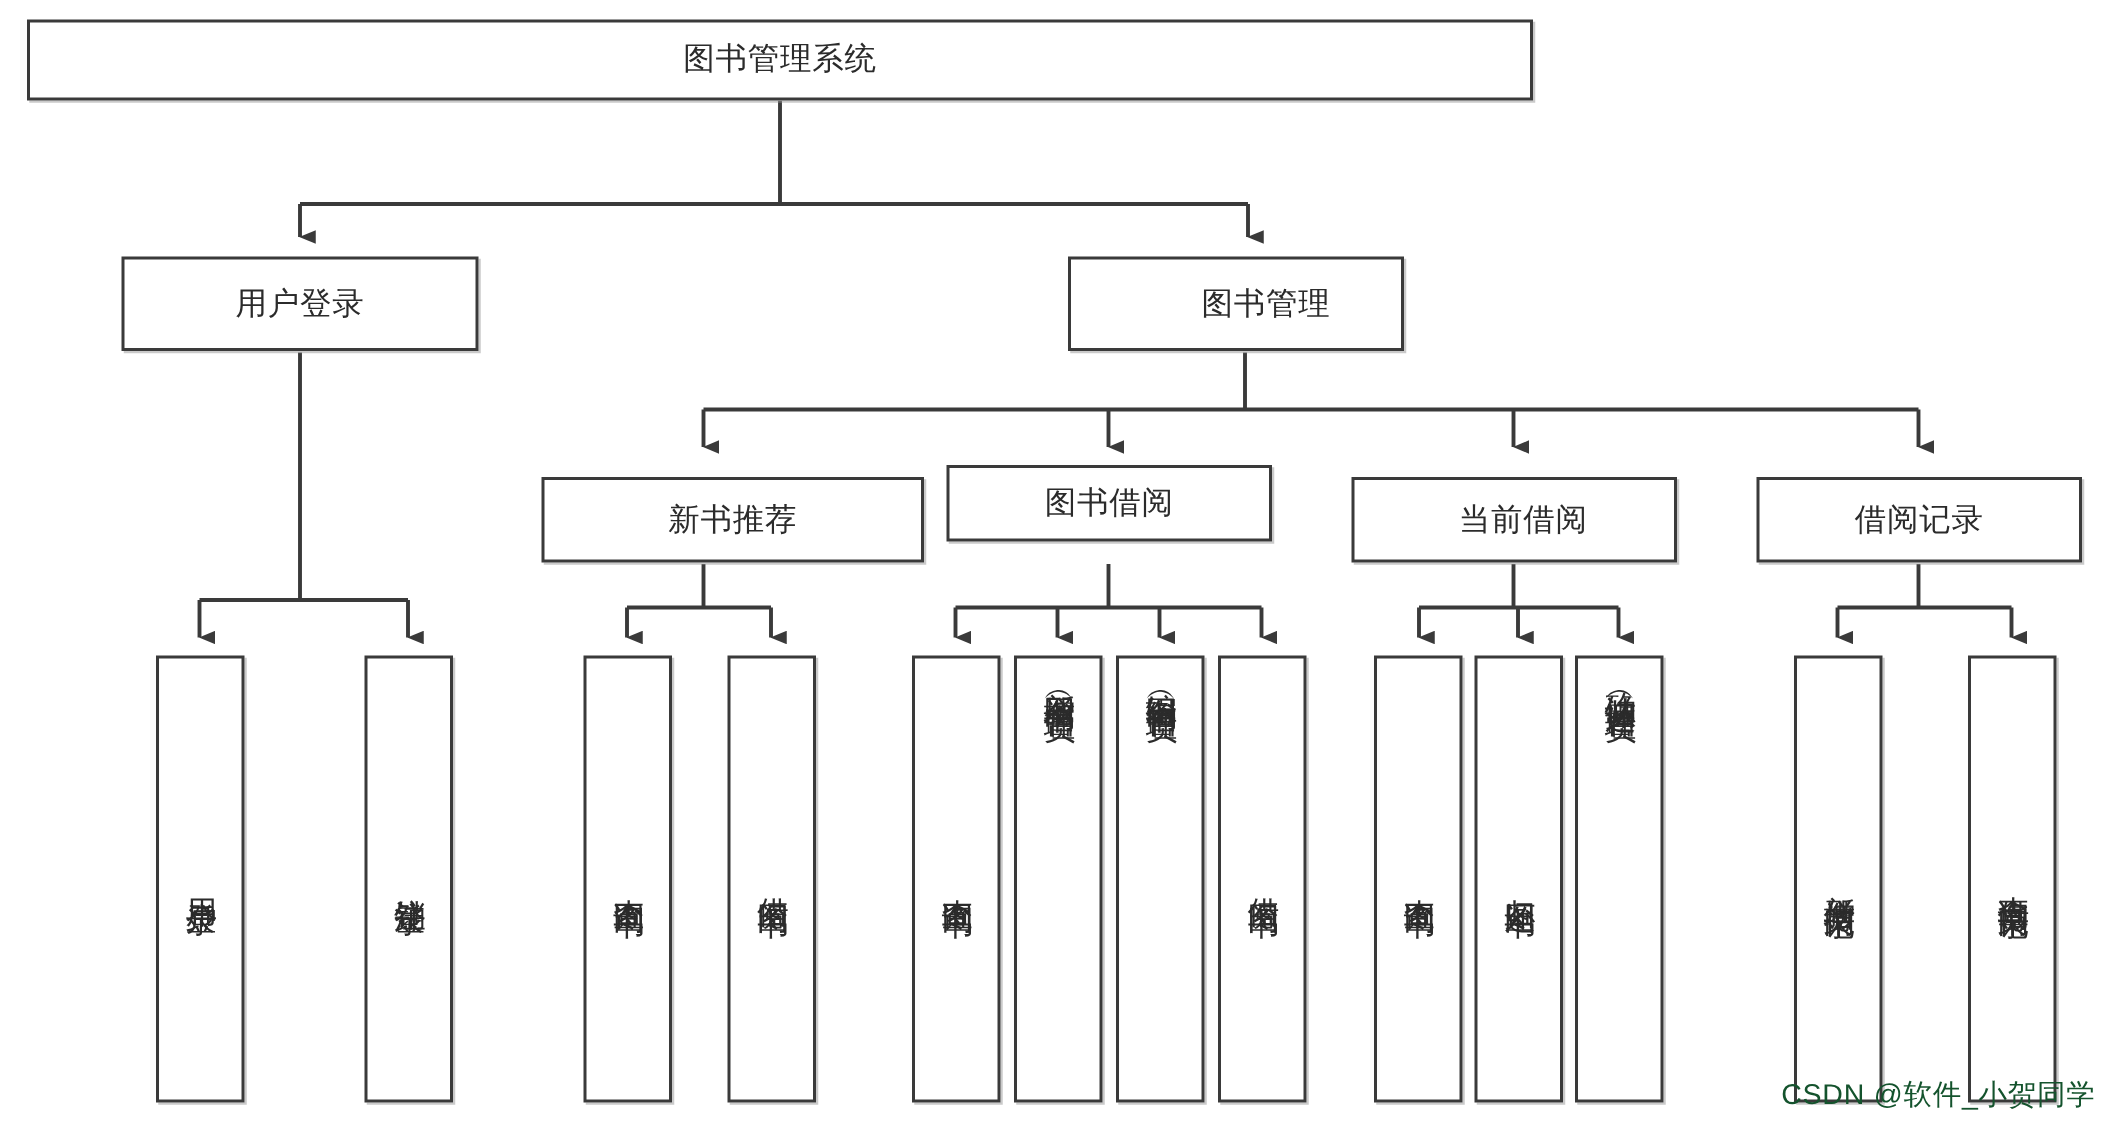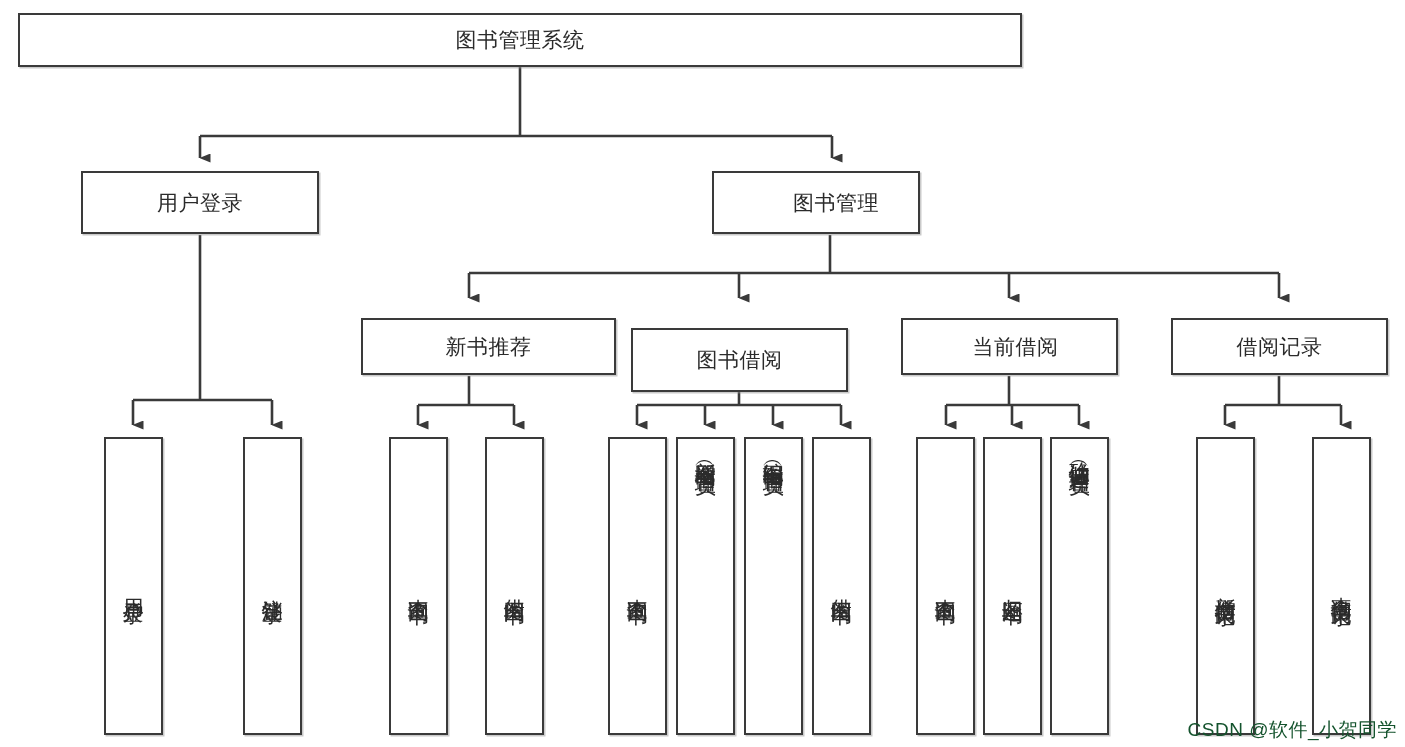--- a/index.html
+++ b/index.html
@@ -131,29 +131,29 @@
   </svg>
 
   <div class="node h root" style="left:18px; top:13px; width:1004px; height:54px;">
     <span class="label">图书管理系统</span>
   </div>
 
   <div class="node h" style="left:81px; top:171px; width:238px; height:63px;">
     <span class="label">用户登录</span>
   </div>
 
-  <div class="node h" style="left:712px; top:171px; width:208px; height:63px;padding-left:40px;">
+  <div class="node h" style="left:712px; top:171px; width:224px; height:63px;padding-left:40px;">
     <span class="label">图书管理</span>
   </div>
 
   <div class="node h" style="left:361px; top:318px; width:255px; height:57px;">
     <span class="label">新书推荐</span>
   </div>
 
-  <div class="node h" style="left:631px; top:328px; width:217px; height:64px;">
+  <div class="node h" style="left:631px; top:310px; width:217px; height:51px;">
     <span class="label">图书借阅</span>
   </div>
 
   <div class="node h" style="left:901px; top:318px; width:217px; height:57px;padding-left:12px;">
     <span class="label">当前借阅</span>
   </div>
 
   <div class="node h" style="left:1171px; top:318px; width:217px; height:57px;text-align:right;">
     <span class="label">借阅记录</span>
   </div>

